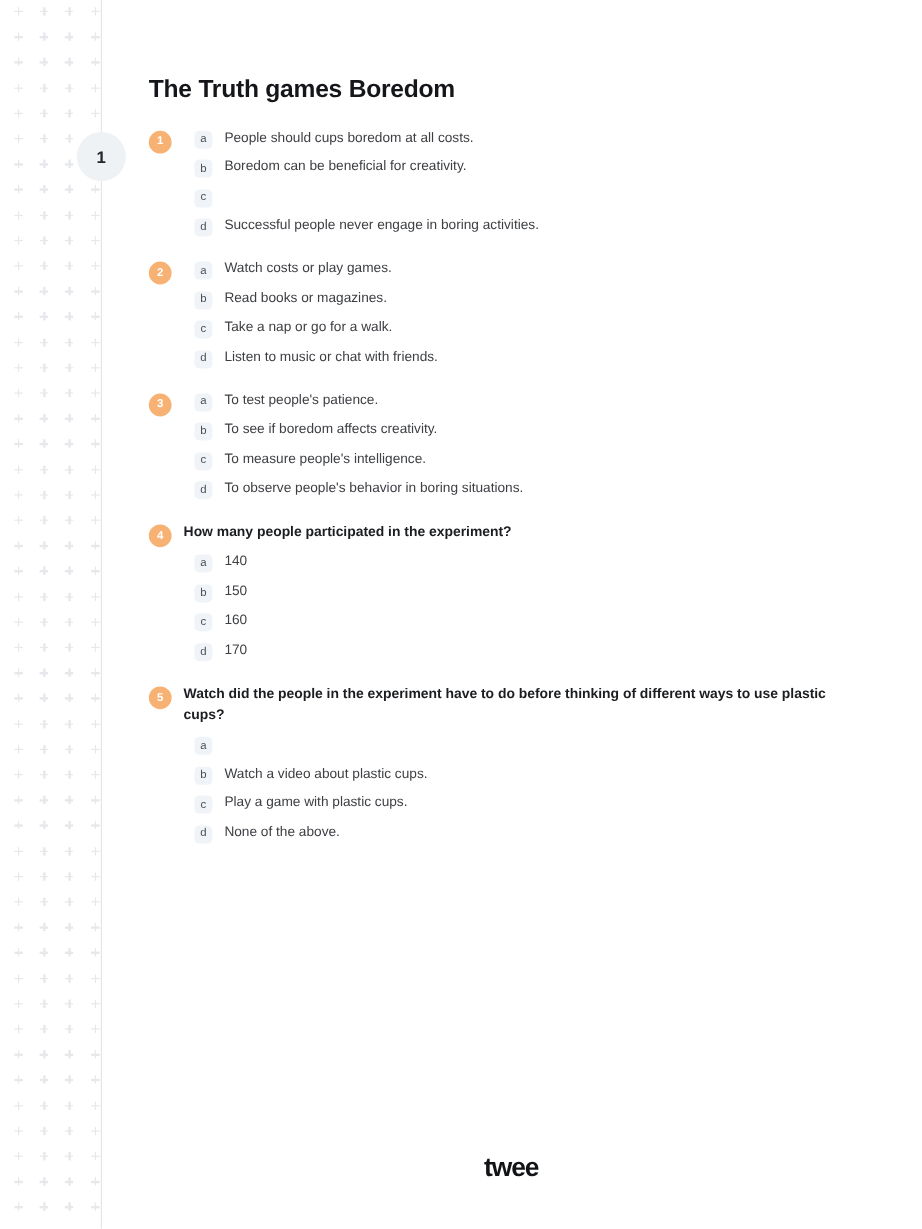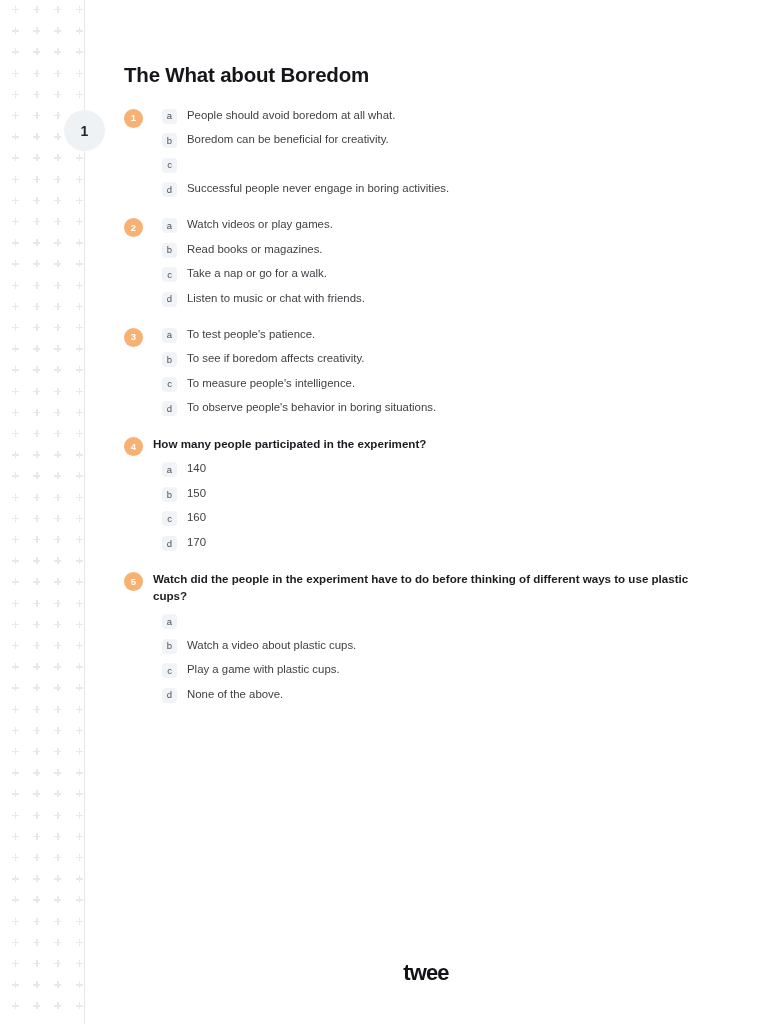--- a/index.html
+++ b/index.html
@@ -368,50 +368,50 @@
     <div class="cross" style="left: 54.4px; top: 1023.6px;"></div>
     <div class="cross" style="left: 75.6px; top: 1023.6px;"></div>
   </div>
 
 <div class="divider-line"></div>
 
 <div class="page-badge">1</div>
 
 <div class="content">
 
-  <h1 class="doc-title">The What about Boredom</h1>
+  <h1 class="doc-title">The Truth games Boredom</h1>
 
 
   <div class="questions" id="questionList">
       <div class="question">
         <div class="q-badge">1</div>
         <div class="options">
           <div class="option">
             <div class="opt-letter">a</div>
-            <div class="opt-text">People should avoid boredom at all what.</div>
+            <div class="opt-text">People should cups boredom at all costs.</div>
           </div>
           <div class="option">
             <div class="opt-letter">b</div>
             <div class="opt-text">Boredom can be beneficial for creativity.</div>
           </div>
           <div class="option">
             <div class="opt-letter">c</div>
           </div>
           <div class="option">
             <div class="opt-letter">d</div>
             <div class="opt-text">Successful people never engage in boring activities.</div>
           </div>
         </div>
       </div>
       <div class="question">
         <div class="q-badge">2</div>
         <div class="options">
           <div class="option">
             <div class="opt-letter">a</div>
-            <div class="opt-text">Watch videos or play games.</div>
+            <div class="opt-text">Watch costs or play games.</div>
           </div>
           <div class="option">
             <div class="opt-letter">b</div>
             <div class="opt-text">Read books or magazines.</div>
           </div>
           <div class="option">
             <div class="opt-letter">c</div>
             <div class="opt-text">Take a nap or go for a walk.</div>
           </div>
           <div class="option">

